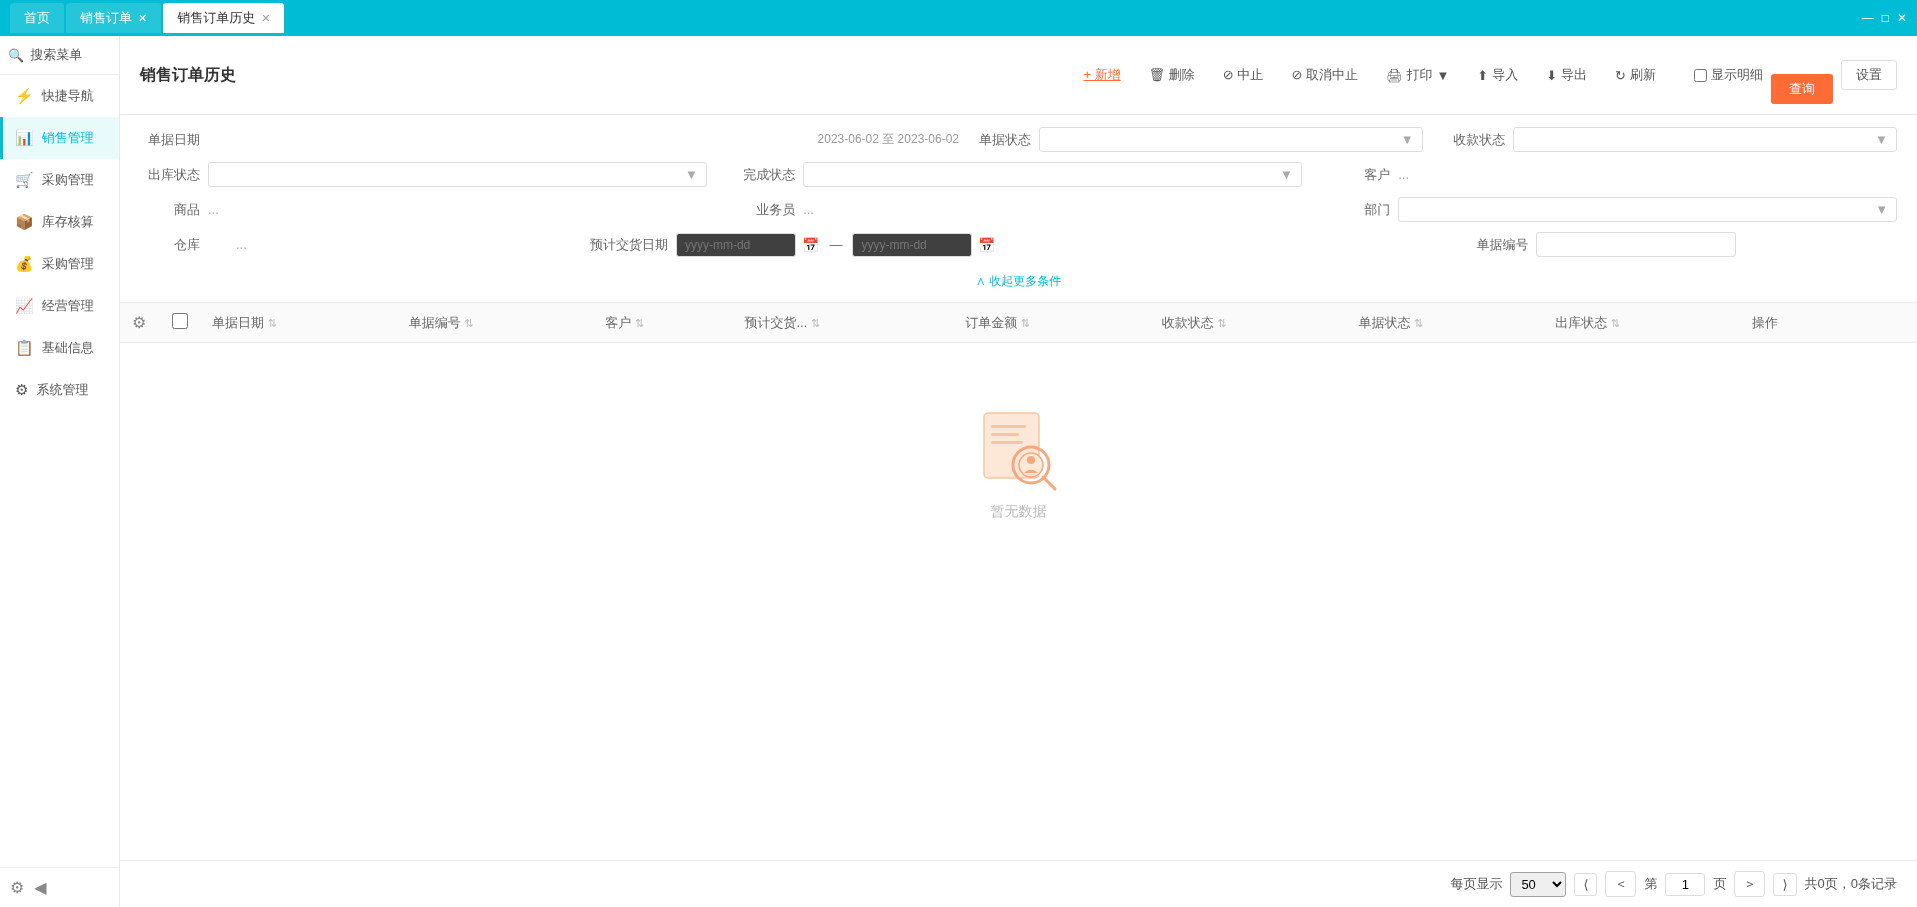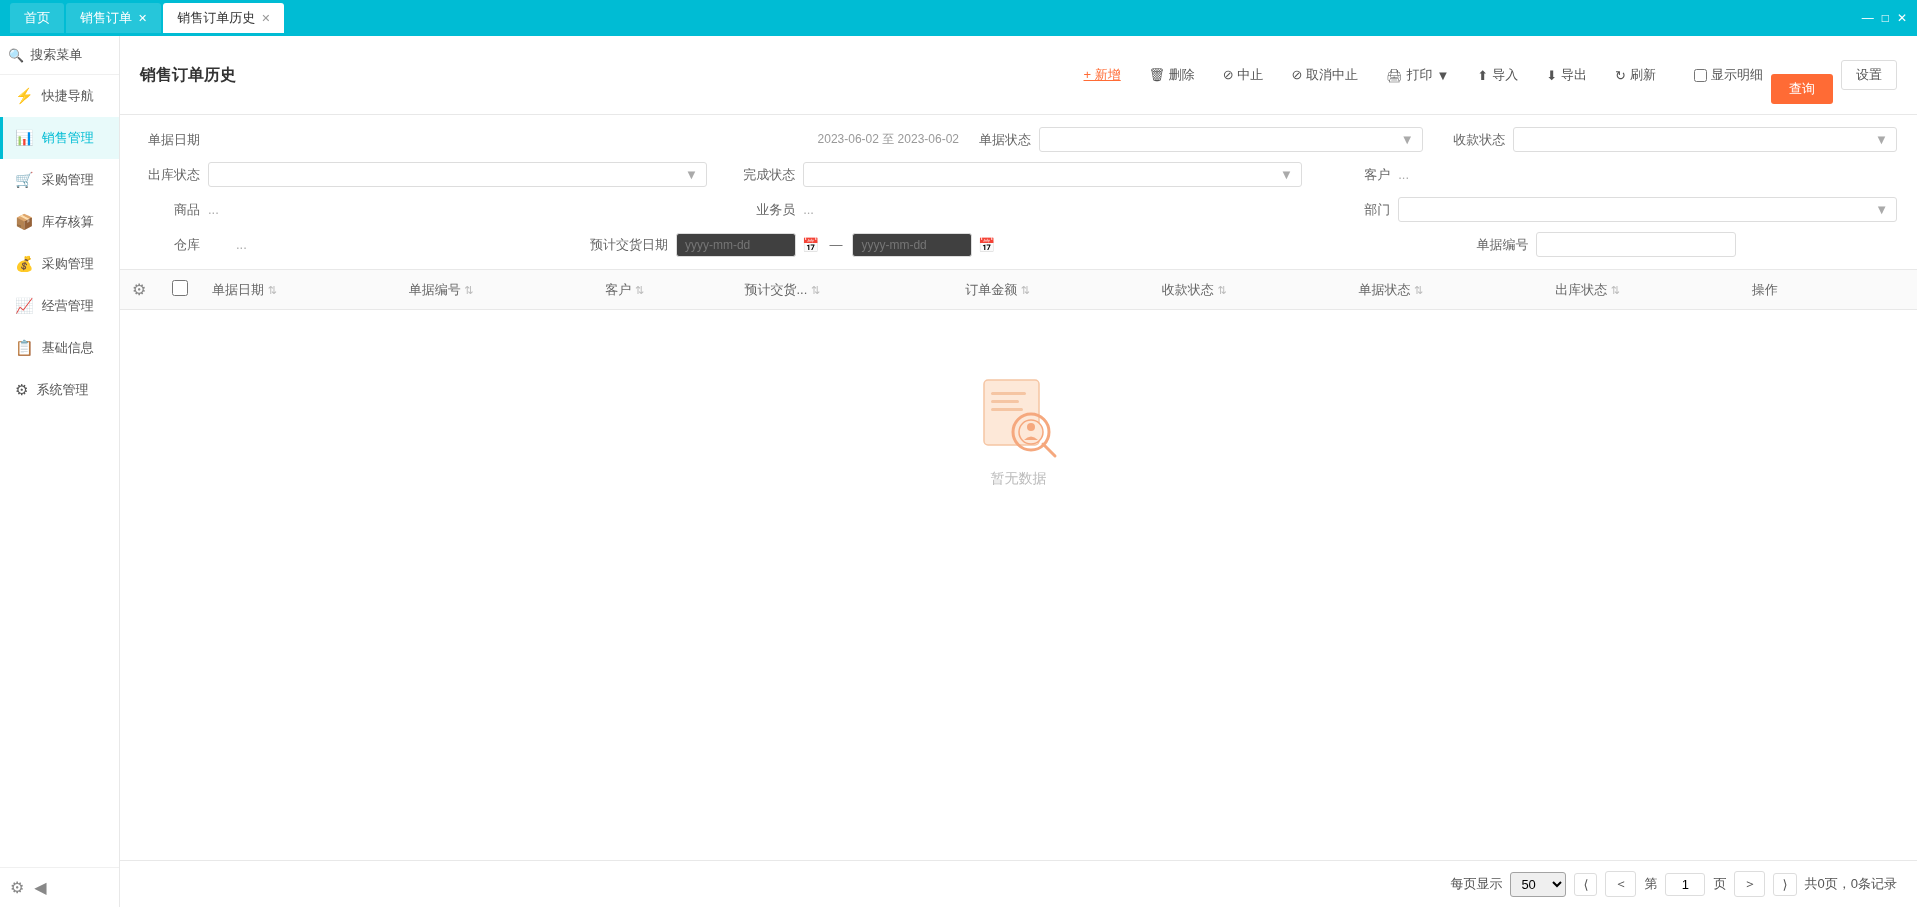--- a/index.html
+++ b/index.html
@@ -278,20 +278,23 @@
             <span class="filter-cal-icon">📅</span>
           </div>
         </div>
         <div style="flex:0.05;"></div>
         <div class="filter-field" style="flex:1;">
           <span class="filter-label">单据编号</span>
           <input class="filter-input" style="max-width: 200px;">
         </div>
       </div>
 
+      <div class="collapse-bar">
+        <span>∧ 收起更多条件</span>
+      </div>
     </div>
 
     <div class="table-container">
       <table class="data-table">
         <thead>
           <tr>
             <th style="width:40px;">
               <span class="table-settings-icon">⚙</span>
             </th>
             <th style="width:40px;">

